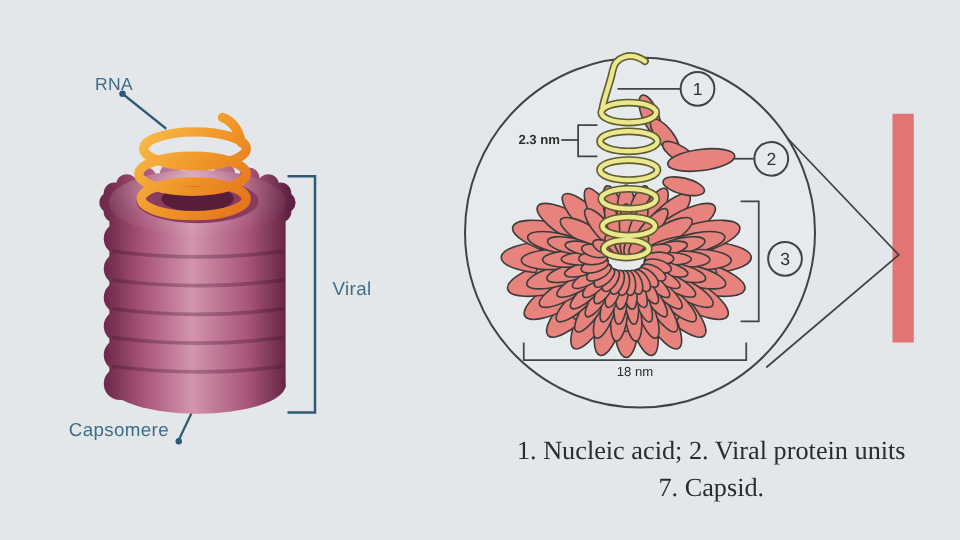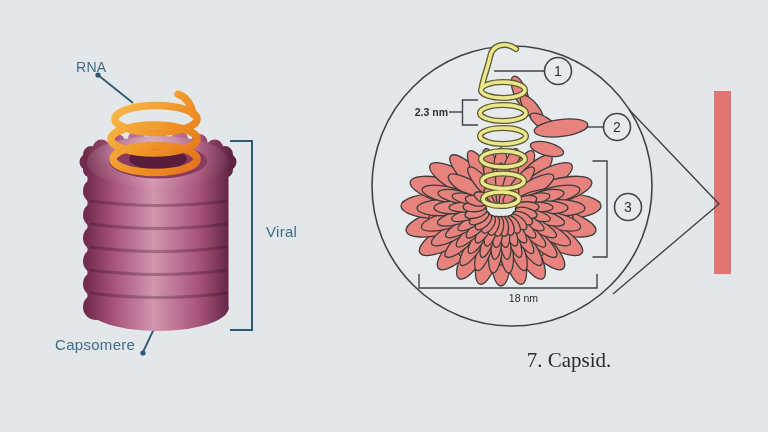--- a/index.html
+++ b/index.html
@@ -335,22 +335,23 @@
       <circle cx="617" cy="127" r="13.5" fill="var(--circle-fill)" stroke-width="1.6"></circle>
       <circle cx="628" cy="207" r="13.5" fill="var(--circle-fill)" stroke-width="1.6"></circle>
     </g>
   </svg>
 
   <span class="lbl" style="left:76px; top:59px; font-size:14px;">RNA</span>
   <span class="lbl" style="left:266px; top:223px;">Viral</span>
   <span class="lbl" style="left:55px; top:336px;">Capsomere</span>
 
   <span class="small-meas" style="left:398px; top:106px; width:50px; text-align:right;font-weight:bold;">2.3 nm</span>
-  <span class="small-meas" style="left:478px; top:292px; width:60px; text-align:right;">18 nm</span>
+  <span class="small-meas" style="left:478px; top:292px; width:60px; text-align:center;">18 nm</span>
 
   <span class="badge-num" style="left:558px; top:71px;">1</span>
   <span class="badge-num" style="left:617px; top:127px;">2</span>
   <span class="badge-num" style="left:628px; top:207px;">3</span>
 
   <div id="caption">
+    <div>1. Nucleic acid; 2. Viral protein units</div>
     <div>7. Capsid.</div>
   </div>
 </div>
 
 </body></html>

